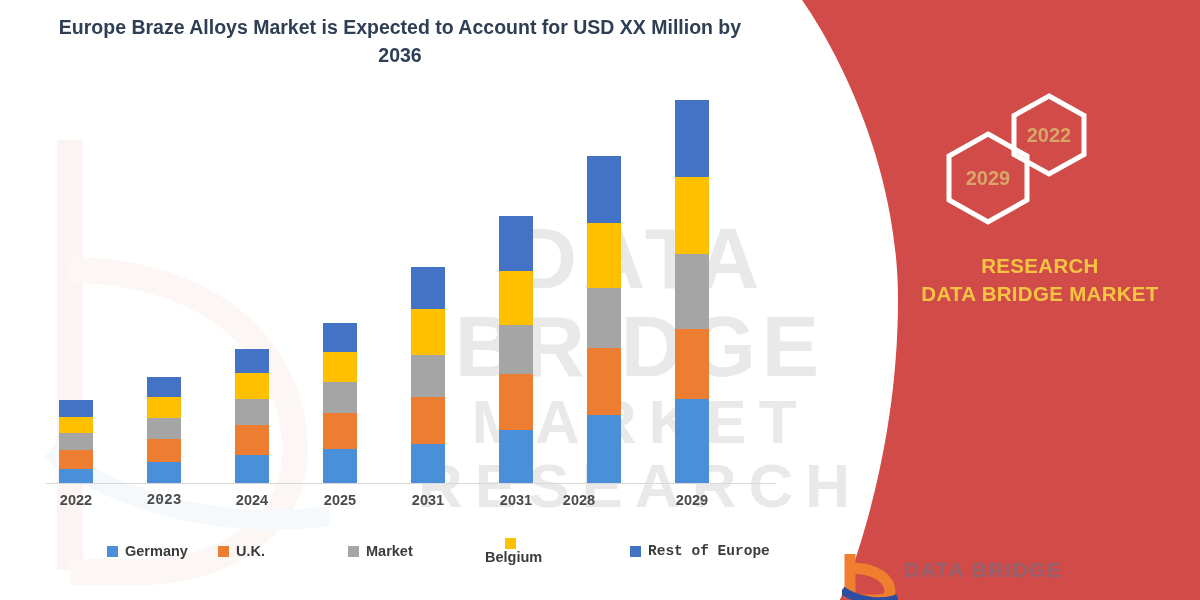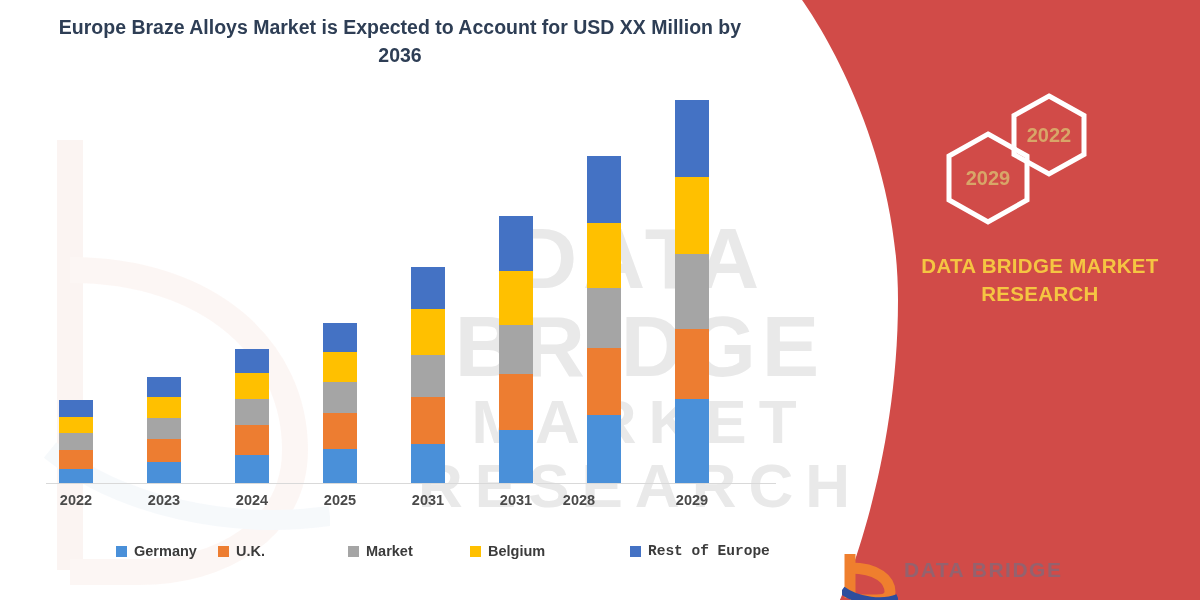--- a/index.html
+++ b/index.html
@@ -187,43 +187,43 @@
         <div class="seg" style="background: rgb(255, 192, 0); height: 20.1149%;"></div>
         <div class="seg" style="background: rgb(165, 165, 165); height: 19.5402%;"></div>
         <div class="seg" style="background: rgb(237, 125, 49); height: 18.3908%;"></div>
         <div class="seg" style="background: rgb(74, 144, 217); height: 21.8391%;"></div>
       </div>
     </div>
 </div>
 
 <div id="x-axis">
     <div class="x-tick" style="left: -5px;">2022</div>
-    <div class="x-tick" style="left: 83px;">2023</div>
+    <div class="x-tick" style="left: 83px; font-family: Liberation Mono, monospace;">2023</div>
     <div class="x-tick" style="left: 171px;">2024</div>
     <div class="x-tick" style="left: 259px;">2025</div>
     <div class="x-tick" style="left: 347px;">2031</div>
     <div class="x-tick" style="left: 435px;">2031</div>
     <div class="x-tick" style="left: 498px;">2028</div>
     <div class="x-tick" style="left: 611px;">2029</div>
   </div>
 
 <div id="legend">
-    <div class="legend-item" style="position: absolute; left: 13px; padding-left: 43px;">
+    <div class="legend-item" style="position: absolute; left: 4px; padding-left: 43px;">
       <span class="legend-swatch" style="background: rgb(74, 144, 217);"></span>
       <span class="legend-label">Germany</span>
     </div>
     <div class="legend-item" style="position: absolute; left: 158px;">
       <span class="legend-swatch" style="background: rgb(237, 125, 49);"></span>
       <span class="legend-label">U.K.</span>
     </div>
     <div class="legend-item" style="position: absolute; left: 288px;">
       <span class="legend-swatch" style="background: rgb(165, 165, 165);"></span>
       <span class="legend-label">Market</span>
     </div>
-    <div class="legend-item" style="position: absolute; left: 410px;">
+    <div class="legend-item" style="position: absolute; left: 425px; flex-direction: column;">
       <span class="legend-swatch" style="background: rgb(255, 192, 0);"></span>
       <span class="legend-label">Belgium</span>
     </div>
     <div class="legend-item" style="position: absolute; left: 570px; font-family: Liberation Mono, monospace;">
       <span class="legend-swatch" style="background: rgb(68, 114, 196);"></span>
       <span class="legend-label">Rest of Europe</span>
     </div>
   </div>
 
 <div id="red-panel">
@@ -245,22 +245,22 @@
   </div>
   <div class="hex-wrap" style="left:20px; top:38px; width:96px; height:96px;">
     <svg width="96" height="96" viewBox="0 0 96 96">
       <polygon points="48,4 87,26 87,70 48,92 9,70 9,26" fill="none" stroke="#ffffff" stroke-width="5"></polygon>
     </svg>
     <div class="hex-label">2029</div>
   </div>
 </div>
 
 <div id="brand-name">
+  <div>RESEARCH</div>
   <div>DATA BRIDGE MARKET</div>
-  <div>RESEARCH</div>
 </div>
 
 <div id="footer-logo">
   <div id="footer-logo-mark">
     <svg width="56" height="48" viewBox="0 0 56 48" xmlns="http://www.w3.org/2000/svg">
       <path d="M8 2 L8 46" stroke="#ef7f2e" stroke-width="11" fill="none"></path>
       <path d="M8 16 C 36 16, 48 28, 48 40 C 48 46, 42 48, 34 48 L8 48" stroke="#ef7f2e" stroke-width="11" fill="none"></path>
       <path d="M0 38 C 16 50, 42 52, 56 46" stroke="#2d4e9e" stroke-width="8" fill="none"></path>
     </svg>
   </div>

